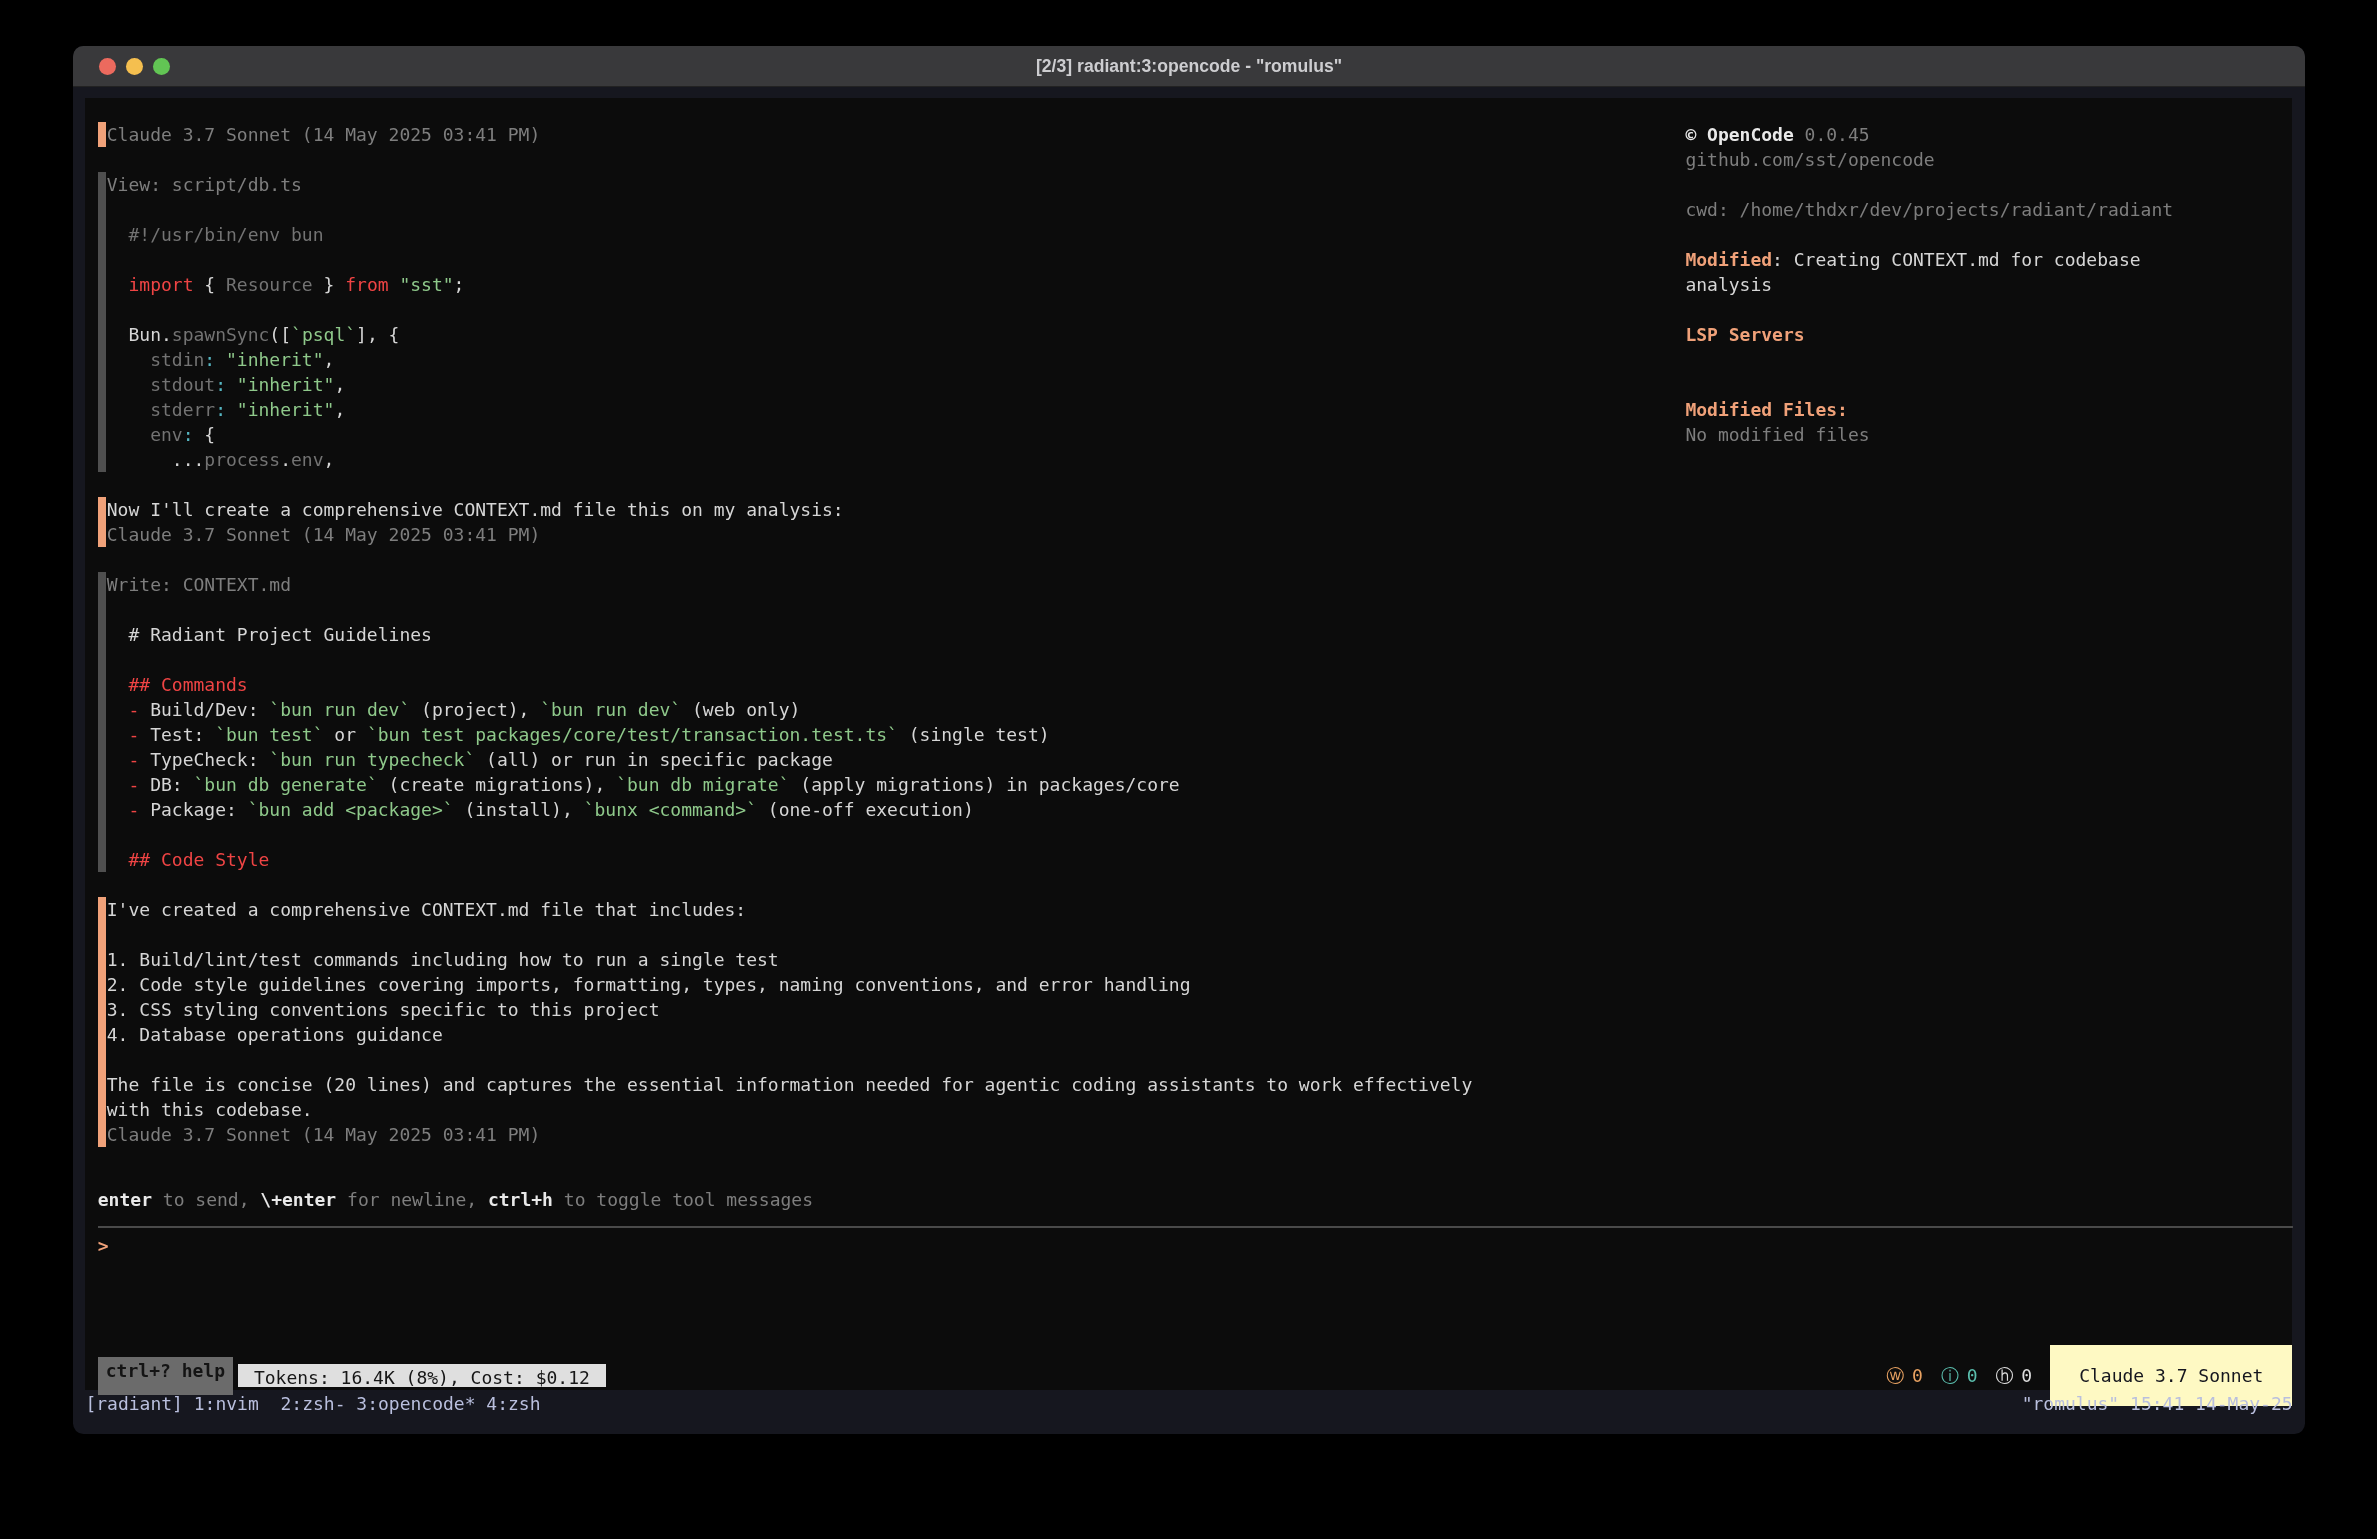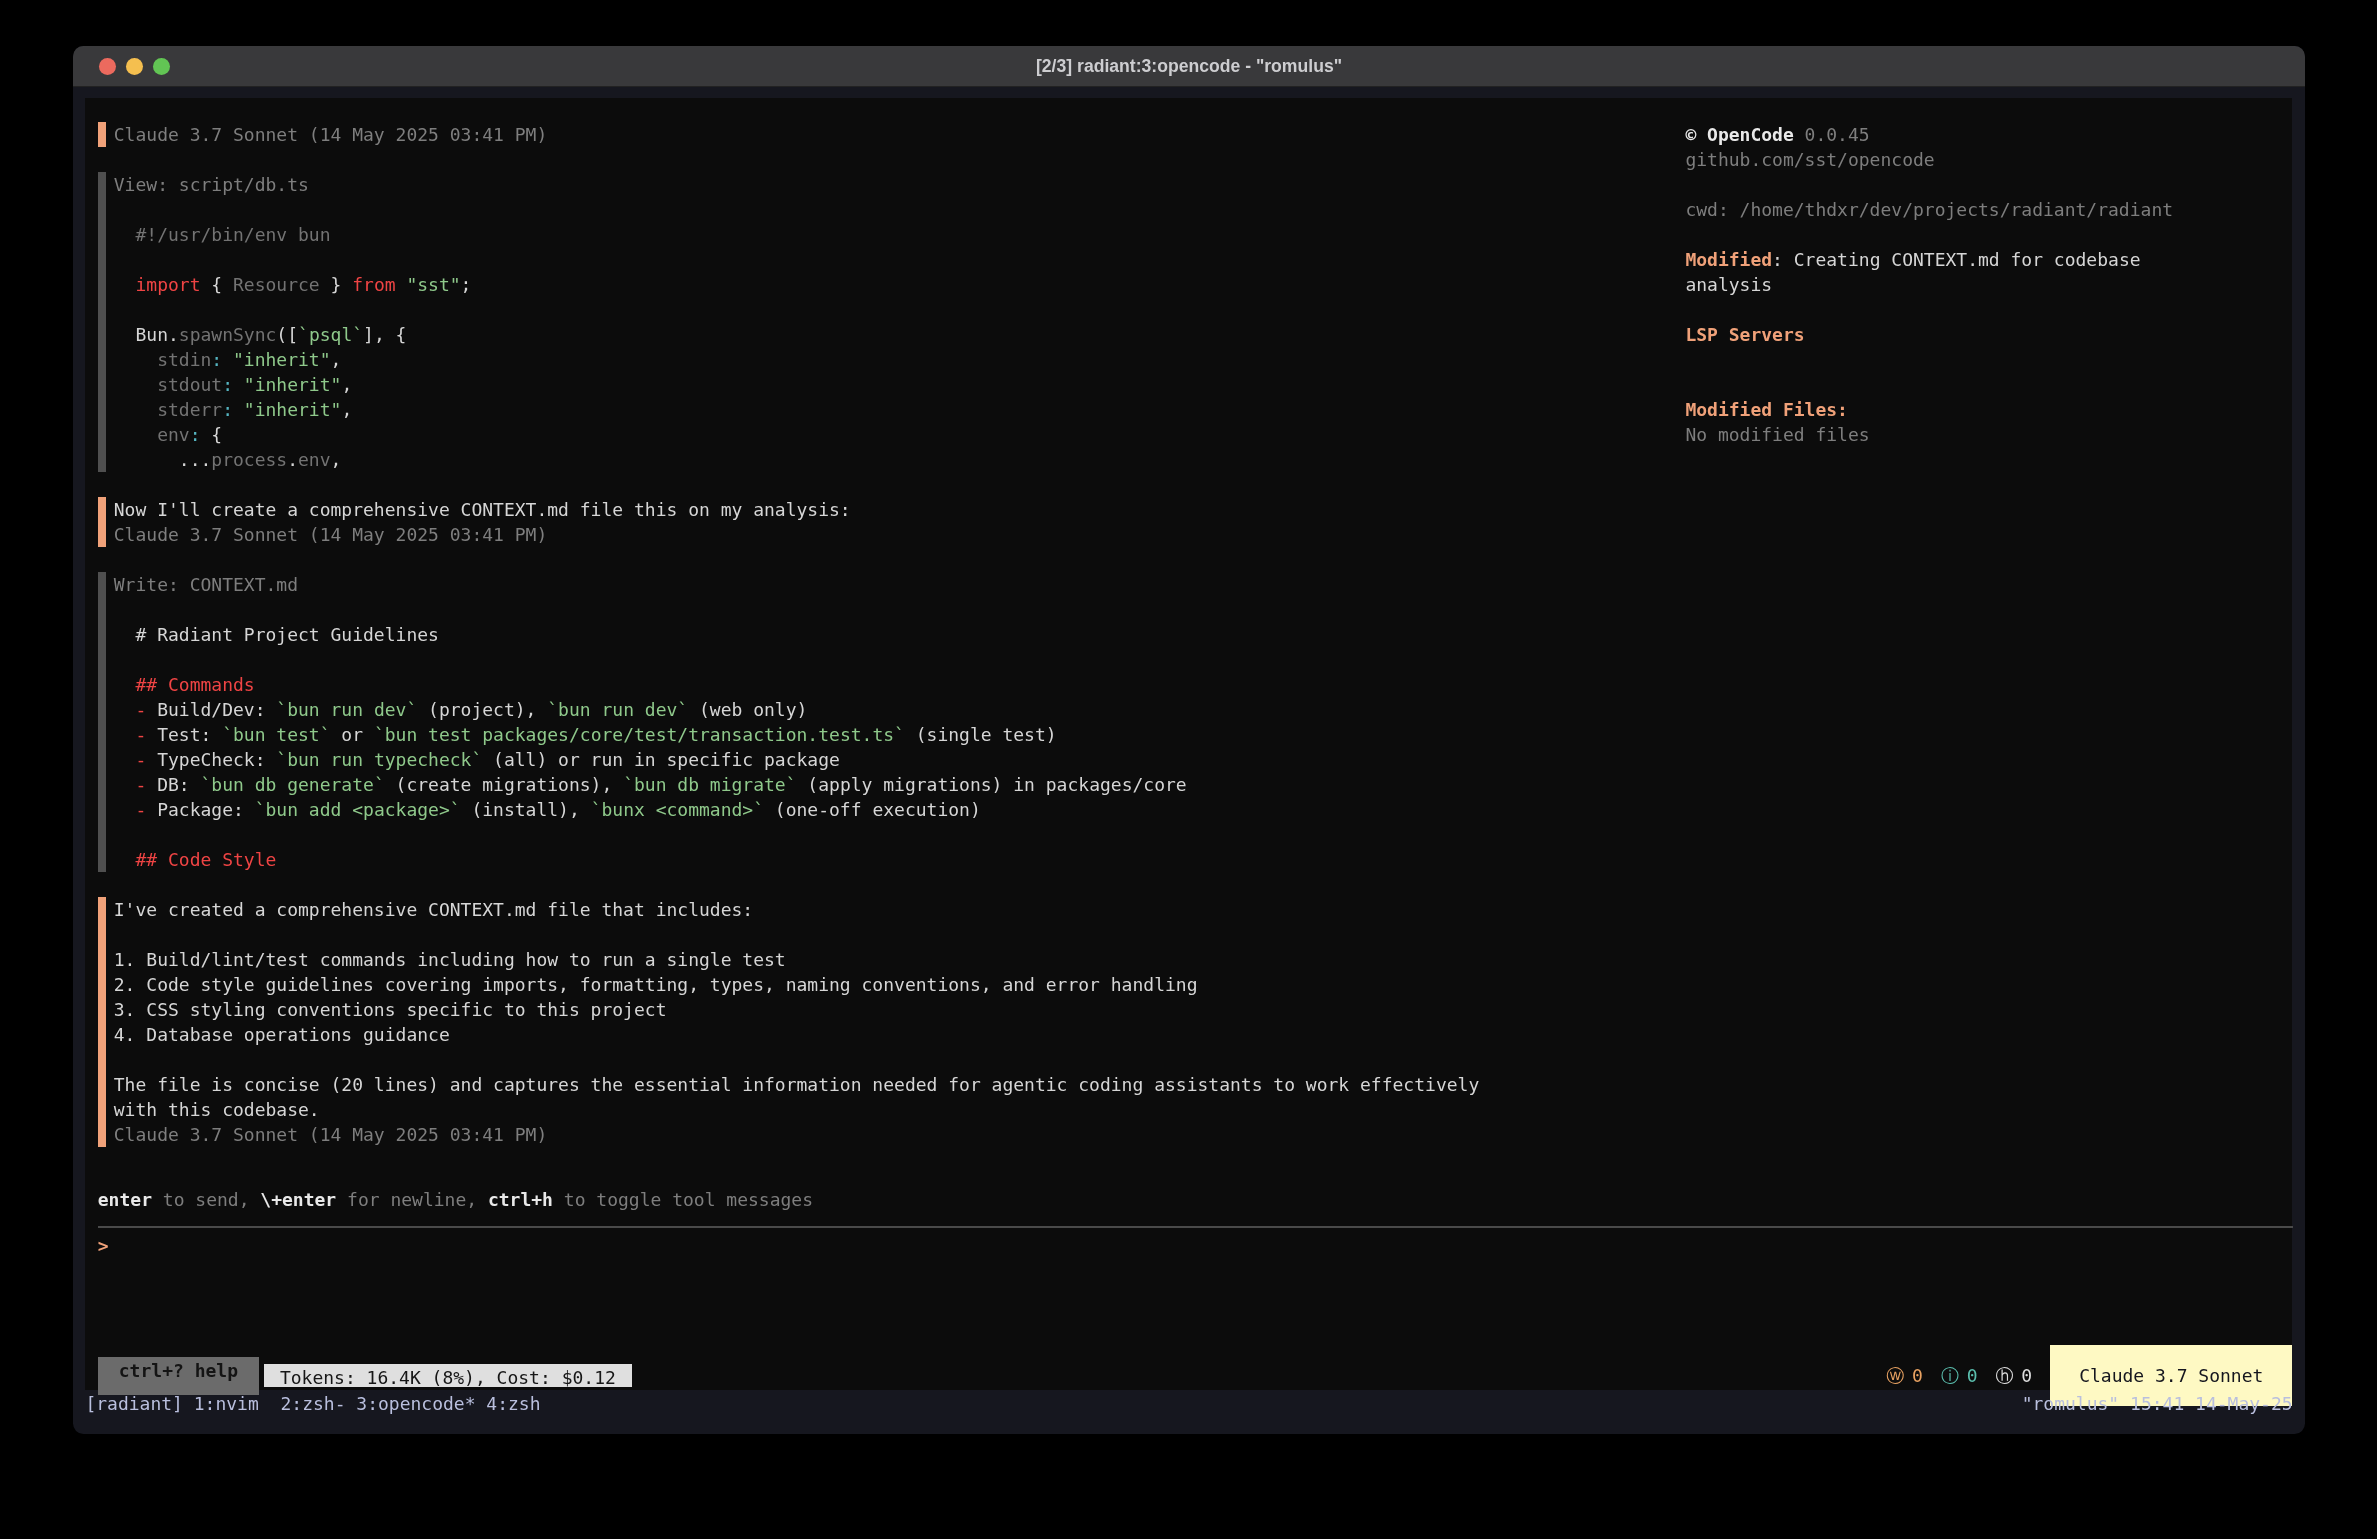--- a/index.html
+++ b/index.html
@@ -11,37 +11,37 @@
   .lights{position:absolute;left:26px;top:11.7px;display:flex;gap:9.8px;}
   .light{width:17px;height:17px;border-radius:50%;}
   .light.red{background:#EC6A5E;}
   .light.yellow{background:#F5BF4F;}
   .light.green{background:#62C554;}
   .titletext{position:absolute;left:0;right:0;top:0;height:40px;line-height:40px;text-align:center;
              font-family:"Liberation Sans","DejaVu Sans",sans-serif;font-size:17.6px;font-weight:bold;color:#CDCDD0;}
   .term{position:absolute;left:12.4px;top:52px;width:2207px;height:1292px;background:#0C0C0C;}
   .line{height:25px;line-height:25px;white-space:pre;}
   .chatlog{position:absolute;left:12.4px;top:23.5px;width:1566px;}
-  .block{margin-bottom:25px;border-left:8.5px solid #4F4F4F;padding-left:8px;}
+  .block{margin-bottom:25px;border-left:8.5px solid #4F4F4F;padding-left:1px;}
   .block.orange{border-left-color:#F0A179;}
   .block.gray{border-left-color:#4F4F4F;}
   .sidebar{position:absolute;left:1600px;top:23.5px;width:528px;}
   .c-w{color:#D6D6D6;}
   .c-wb{color:#E9E9E9;font-weight:bold;}
   .c-g{color:#7E7E7E;}
   .c-ob{color:#F0A179;font-weight:bold;}
   .c-b{color:#ef4444;}
   .c-p{color:#737373;}
   .c-gr{color:#8FC98B;}
   .c-t{color:#56B6C2;}
   .helpline{position:absolute;left:12.4px;top:1089px;}
   .divider{position:absolute;left:12.4px;top:1128px;width:2195px;height:2px;background:#4A4A4A;}
   .promptline{position:absolute;left:12.4px;top:1135px;color:#F0A179;font-weight:bold;}
   .statusrow{position:absolute;left:12.4px;right:0;top:1264px;height:27px;display:flex;align-items:center;}
-  .chip-help{background:#6B6B6B;color:#141414;font-weight:bold;height:38px;line-height:27px;padding:0 21px;}
+  .chip-help{background:#6B6B6B;color:#141414;font-weight:bold;height:38px;line-height:27px;padding:0 8px;}
   .chip-tokens{background:#DFDFDF;color:#161616;height:23px;line-height:27px;padding:0 15.7px;margin-left:5.2px;}
   .rightcluster{margin-left:auto;display:flex;align-items:center;}
   .diag{display:flex;align-items:center;gap:7.8px;margin-right:18px;font-family:"DejaVu Sans",sans-serif;}
   .diag .cnt{font-family:"DejaVu Sans Mono","Liberation Mono",monospace;}
   .diag.warn{color:#E8A262;}
   .diag.info{color:#5BBFAE;}
   .diag.hint{color:#DEDEDE;}
   .badge{background:#fef9c3;color:#15161E;height:27px;line-height:27px;padding:17px 29px;}
   .tmuxbar{position:absolute;left:0;right:0;top:1344px;height:44px;padding-top:1.3px;color:#B9BFDE;padding-left:16px;}
   .tmux-left{position:absolute;left:12.4px;top:1.3px;}

